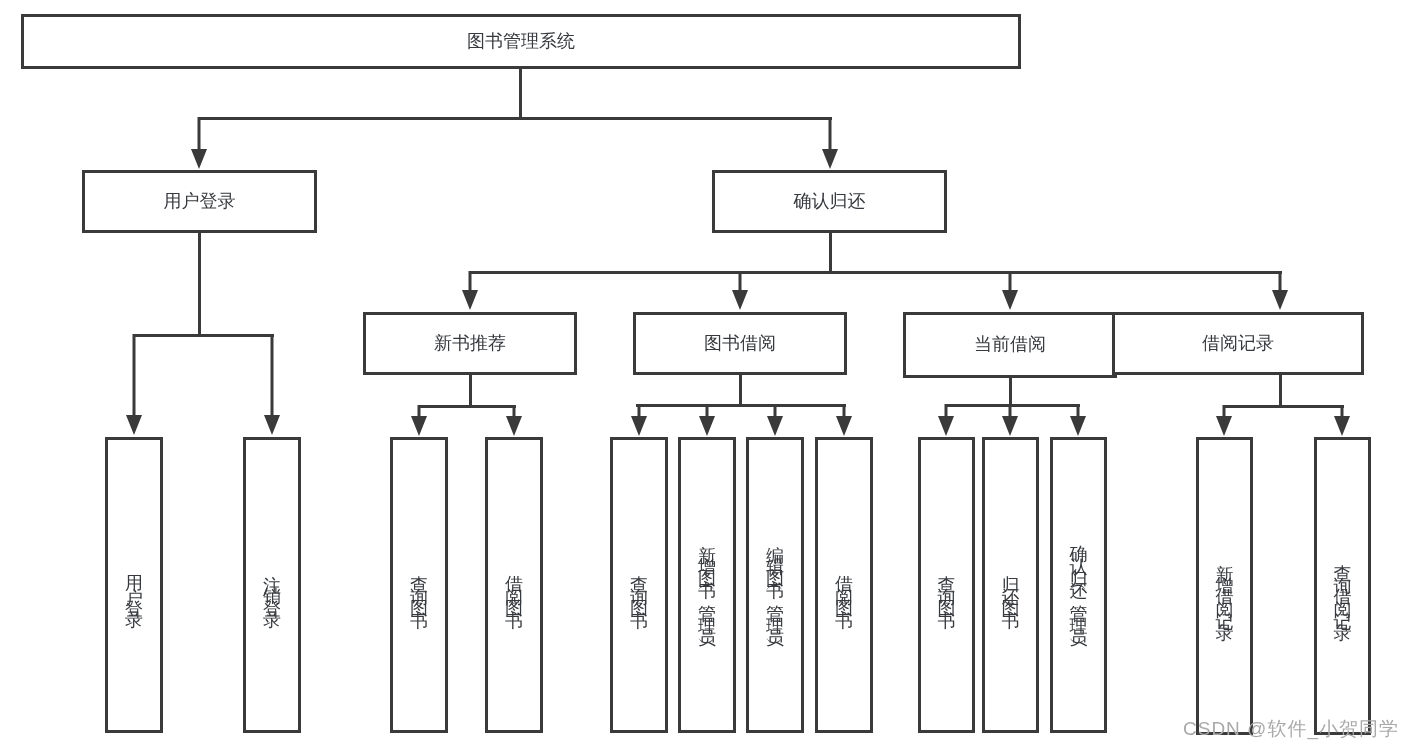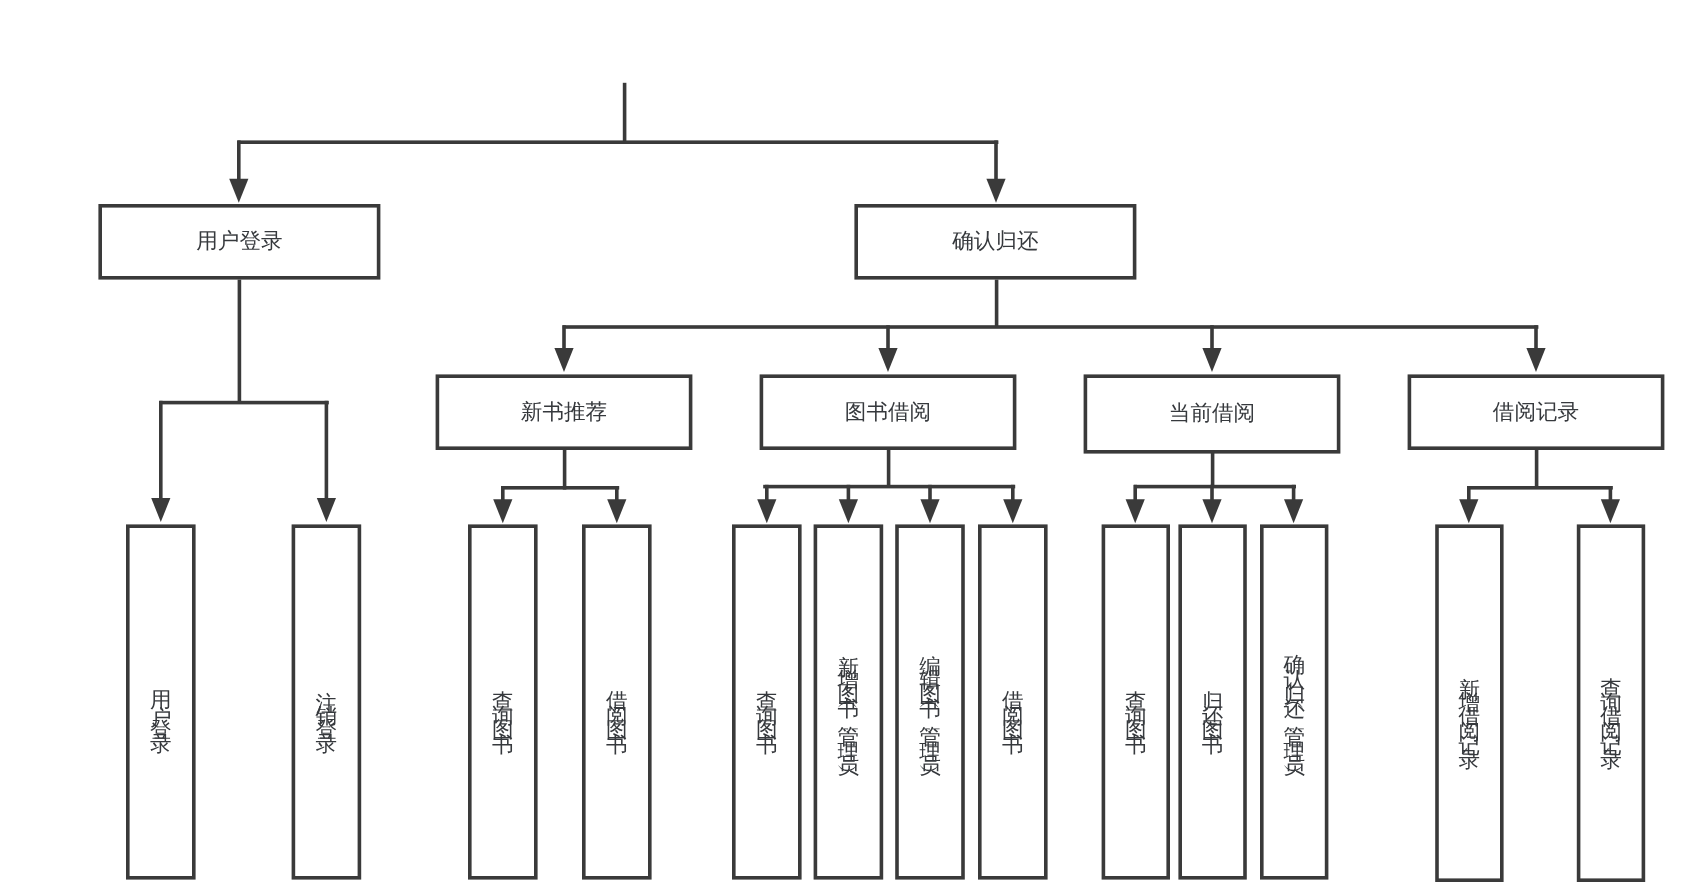--- a/index.html
+++ b/index.html
@@ -41,20 +41,23 @@
   .watermark{
     position:absolute;left:1183px;top:716px;font-size:19px;color:var(--watermark);
     letter-spacing:1px;white-space:nowrap;z-index:10;
   }
 </style>
 </head>
 <body>
 
 <div class="canvas">
 
+  <div class="node root" style="left:21px;top:14px;width:1000px;height:55px;">
+    <span class="label">图书管理系统</span>
+  </div>
 
   <div class="node" style="left:82px;top:170px;width:235px;height:63px;">
     <span class="label">用户登录</span>
   </div>
 
   <div class="node" style="left:712px;top:170px;width:235px;height:63px;">
     <span class="label">确认归还</span>
   </div>
 
   <div class="node" style="left:363px;top:312px;width:214px;height:63px;">
@@ -62,21 +65,21 @@
   </div>
 
   <div class="node" style="left:633px;top:312px;width:214px;height:63px;">
     <span class="label">图书借阅</span>
   </div>
 
   <div class="node" style="left:903px;top:312px;width:214px;height:66px;">
     <span class="label">当前借阅</span>
   </div>
 
-  <div class="node" style="left:1173px;top:312px;width:214px;height:63px;">
+  <div class="node" style="left:1112px;top:312px;width:252px;height:63px;">
     <span class="label">借阅记录</span>
   </div>
 
   <div class="node leaf" style="left:105px;top:437px;width:58px;height:296px;">
     <span class="label">用户登录</span>
   </div>
   <div class="node leaf" style="left:243px;top:437px;width:58px;height:296px;">
     <span class="label">注销登录</span>
   </div>
 
@@ -150,14 +153,15 @@
   <div class="hline" style="left:945px;top:404px;width:135px;"></div>
   <div class="drop" style="left:938px;top:404px;height:32px;"></div>
   <div class="drop" style="left:1002px;top:404px;height:32px;"></div>
   <div class="drop" style="left:1070px;top:404px;height:32px;"></div>
 
   <div class="vline" style="left:1279px;top:375px;height:32px;"></div>
   <div class="hline" style="left:1223px;top:405px;width:121px;"></div>
   <div class="drop" style="left:1216px;top:405px;height:31px;"></div>
   <div class="drop" style="left:1334px;top:405px;height:31px;"></div>
 
+  <div class="watermark">CSDN @软件_小贺同学</div>
 
 </div>
 
 </body></html>

